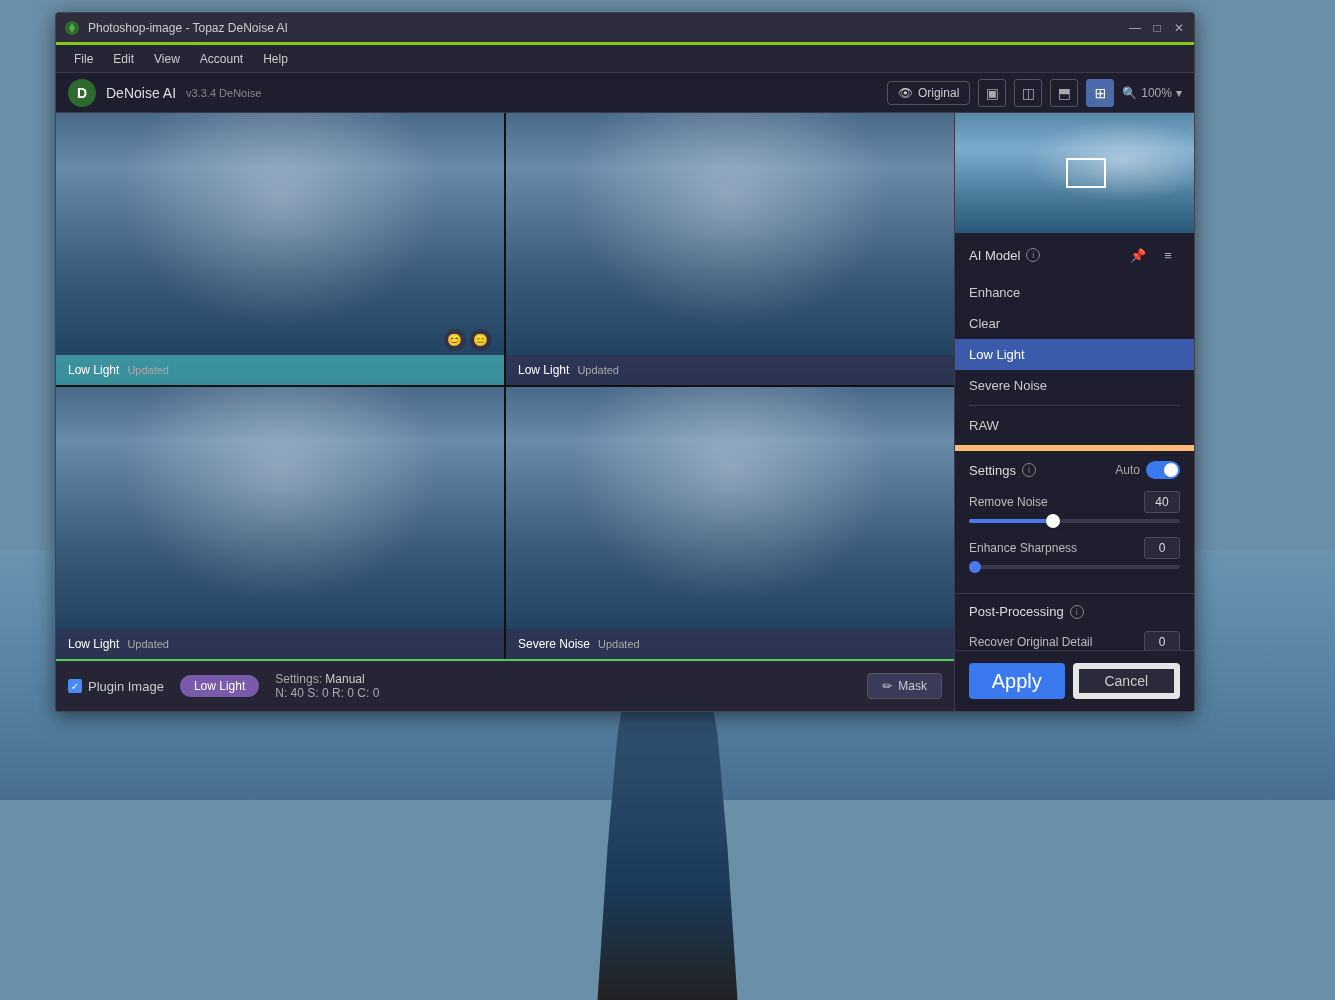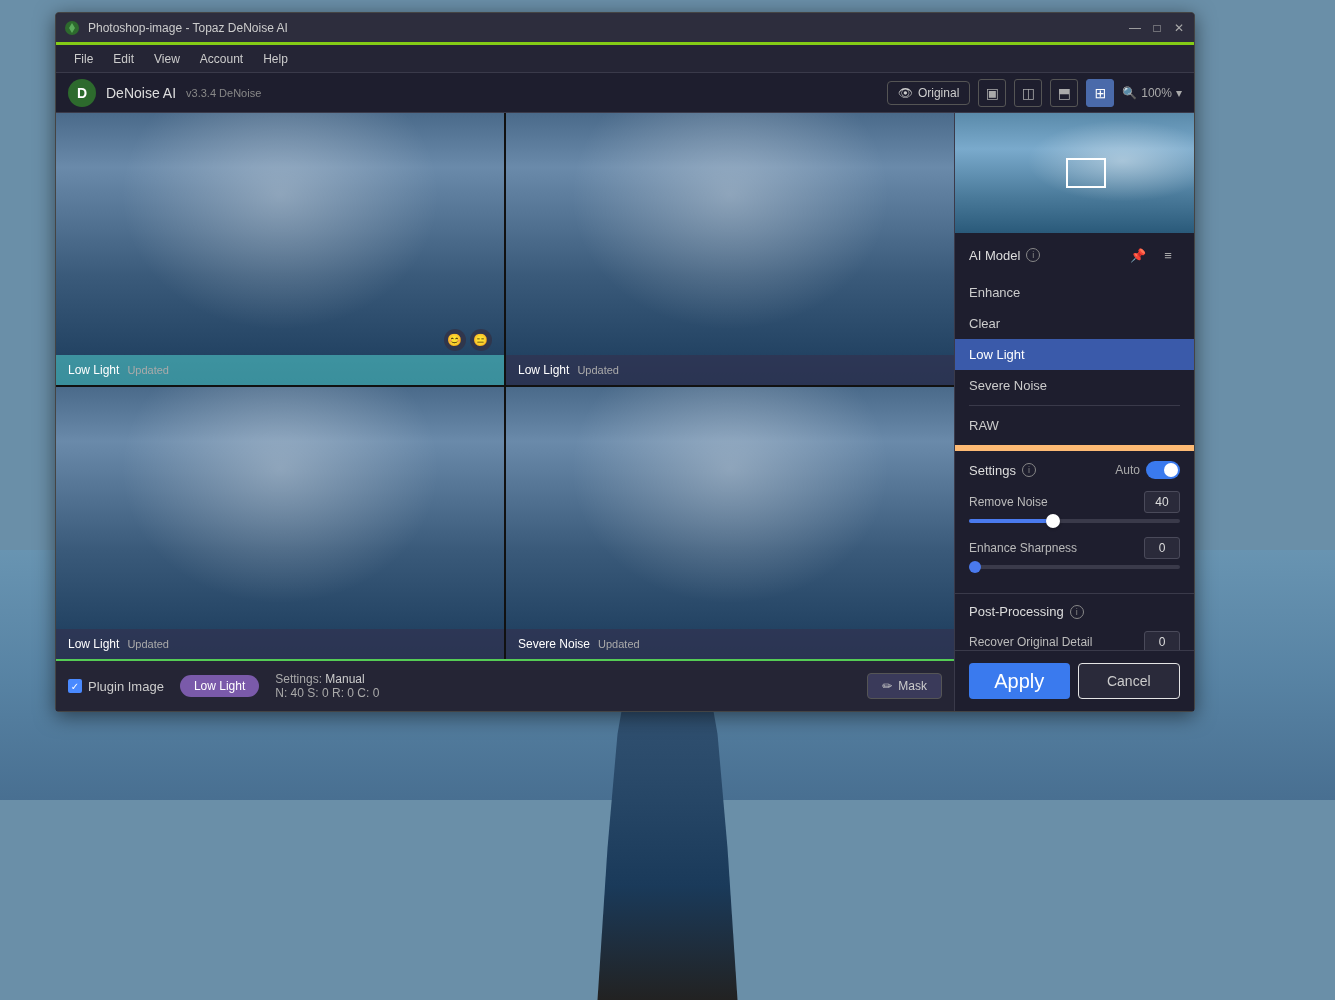--- a/index.html
+++ b/index.html
@@ -587,21 +587,21 @@
       border-radius: 4px;
       color: #fff;
       font-size: 20px;
       font-weight: 500;
       cursor: pointer;
     }
     .cancel-btn {
       flex: 1;
       height: 36px;
       background: #2a2a3a;
-      border: 1px solid #e5e5e5;
+      border: 6px solid #e5e5e5;
       border-radius: 4px;
       color: #ccc;
       font-size: 14px;
       cursor: pointer;
     }
 
     
     .bg-wave {
       position: absolute;
       bottom: 200px;

